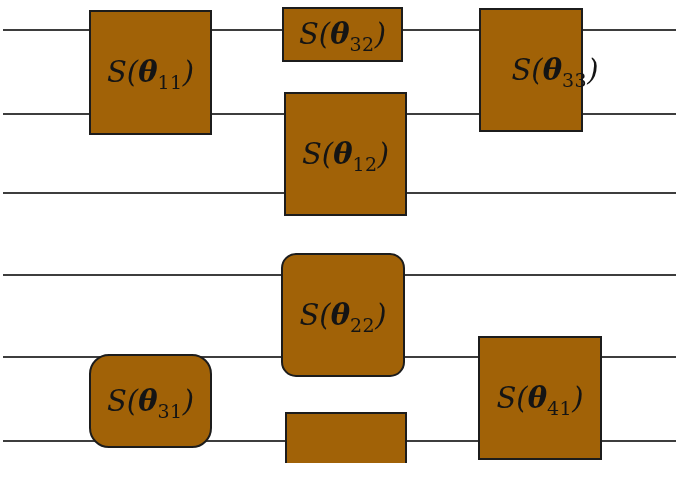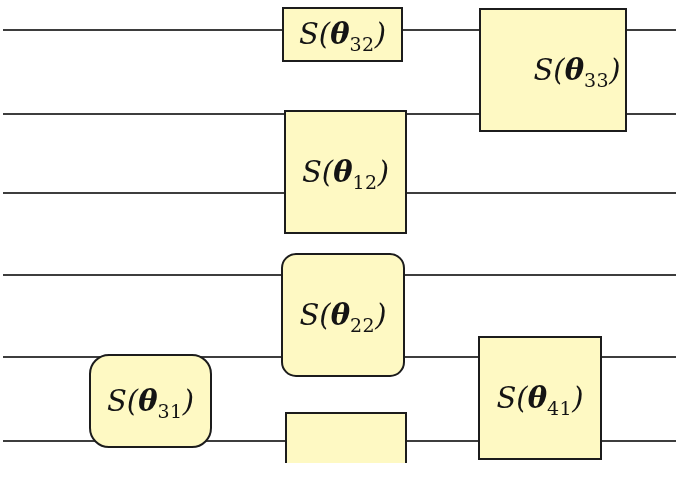--- a/index.html
+++ b/index.html
@@ -24,37 +24,37 @@
   }
   .wire.w1 { top: 29px; }
   .wire.w2 { top: 113px; }
   .wire.w3 { top: 192px; }
   .wire.w4 { top: 274px; }
   .wire.w5 { top: 356px; }
   .wire.w6 { top: 440px; }
   .box {
     position: absolute;
     box-sizing: border-box;
-    background: #fef9c3;
+    background: #a16207;
     border: 2px solid #1c1c1c;
     display: flex;
     align-items: center;
     justify-content: center;
   }
   .b11 { left: 89px;  top: 10px;  width: 123px; height: 125px; }
   .b21 { left: 89px;  top: 175px; width: 124px; height: 124px; }
   .b31 { left: 89px;  top: 354px; width: 123px; height: 94px; border-radius: 20px; }
   .b32 { left: 282px; top: 7px;   width: 121px; height: 55px; }
-  .b12 { left: 284px; top: 92px;  width: 123px; height: 124px; margin-top: 18px; }
+  .b12 { left: 284px; top: 92px;  width: 123px; height: 124px; }
   .b22 { left: 281px; top: 253px; width: 124px; height: 124px; border-radius: 15px; }
   .bpartial {
     left: 285px; top: 412px; width: 122px; height: 51px;
     border-bottom: none;
   }
-  .b33 { left: 479px; top: 8px;   width: 148px; height: 124px; padding-left: 48px; }
+  .b33 { left: 479px; top: 8px;   width: 104px; height: 124px; padding-left: 48px; }
   .b13 { left: 478px; top: 167px; width: 124px; height: 124px; }
   .b23 { left: 478px; top: 336px; width: 124px; height: 124px; }
   .lbl {
     font-family: "DejaVu Serif", serif;
     font-style: italic;
     font-size: 29px;
     color: #141414;
     white-space: nowrap;
     line-height: 1;
   }
@@ -74,20 +74,23 @@
 
 <div class="stage">
 
   <div class="wire w1"></div>
   <div class="wire w2"></div>
   <div class="wire w3"></div>
   <div class="wire w4"></div>
   <div class="wire w5"></div>
   <div class="wire w6"></div>
 
+  <div class="box b11">
+    <span class="lbl"><span>S(</span><span class="theta">θ</span><sub>11</sub><span>)</span></span>
+  </div>
 
 
   <div class="box b31">
     <span class="lbl"><span>S(</span><span class="theta">θ</span><sub>31</sub><span>)</span></span>
   </div>
 
   <div class="box b32">
     <span class="lbl"><span>S(</span><span class="theta">θ</span><sub>32</sub><span>)</span></span>
   </div>
 

